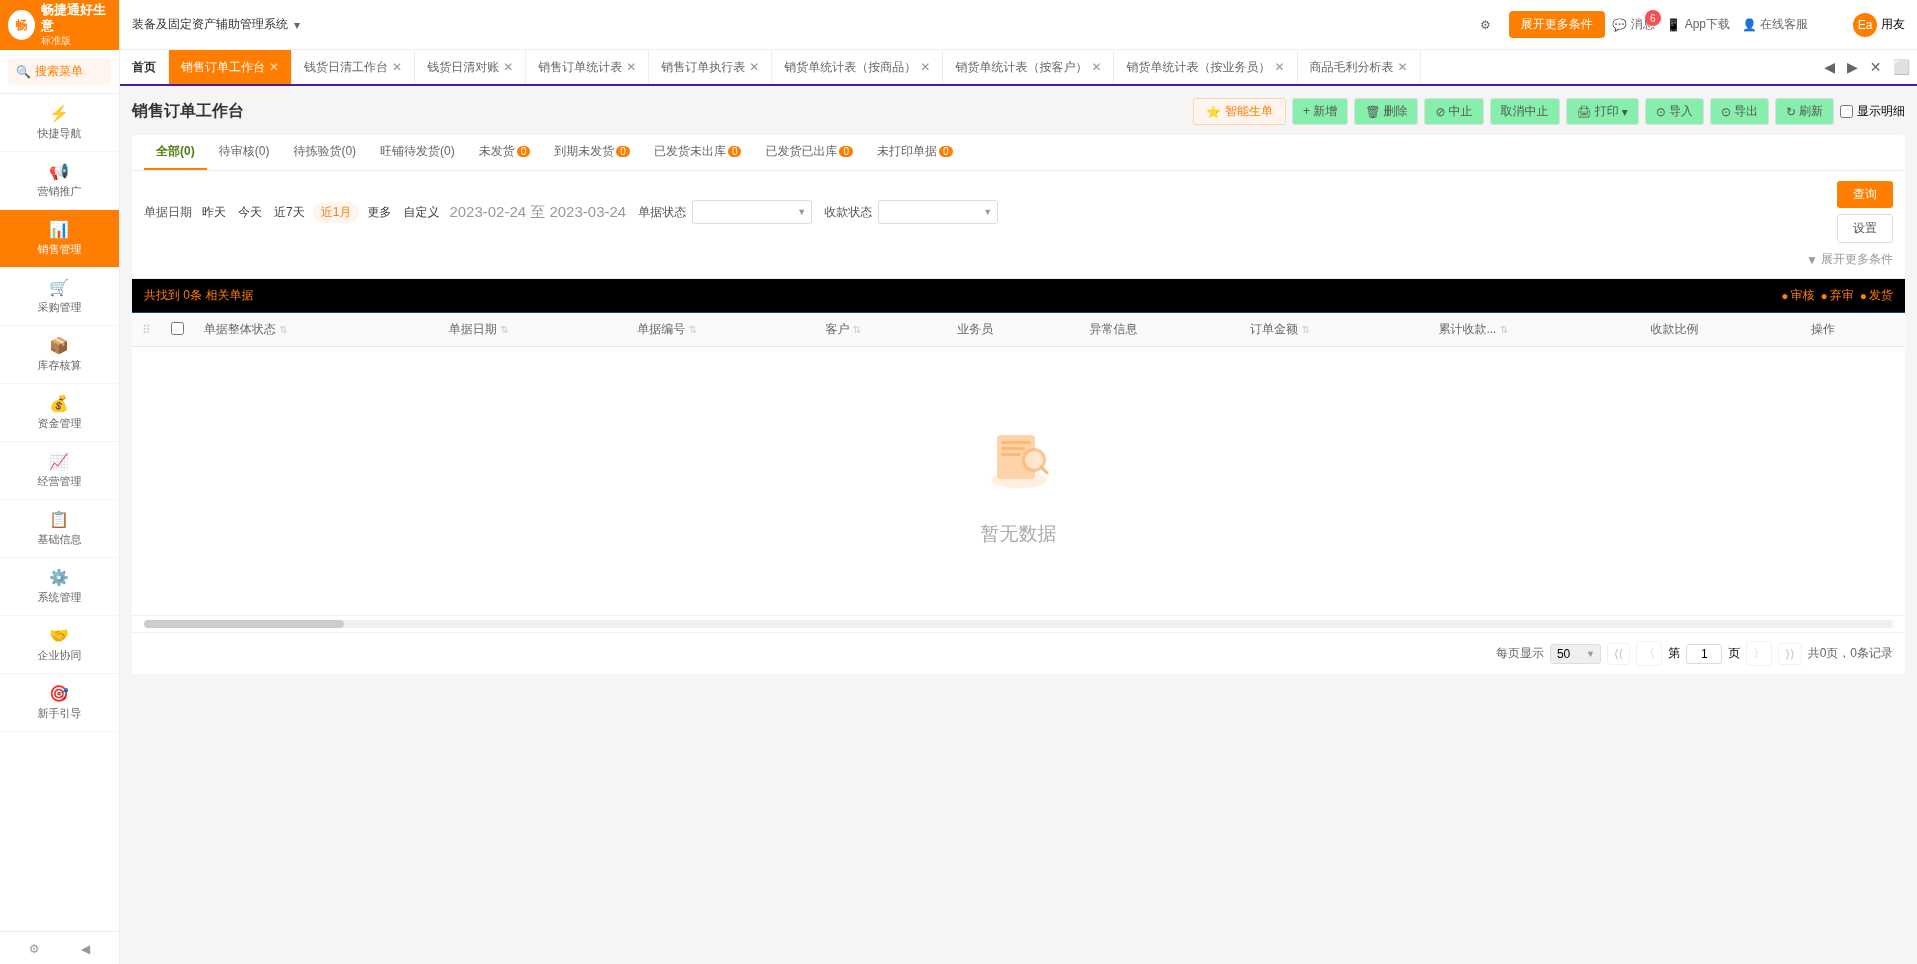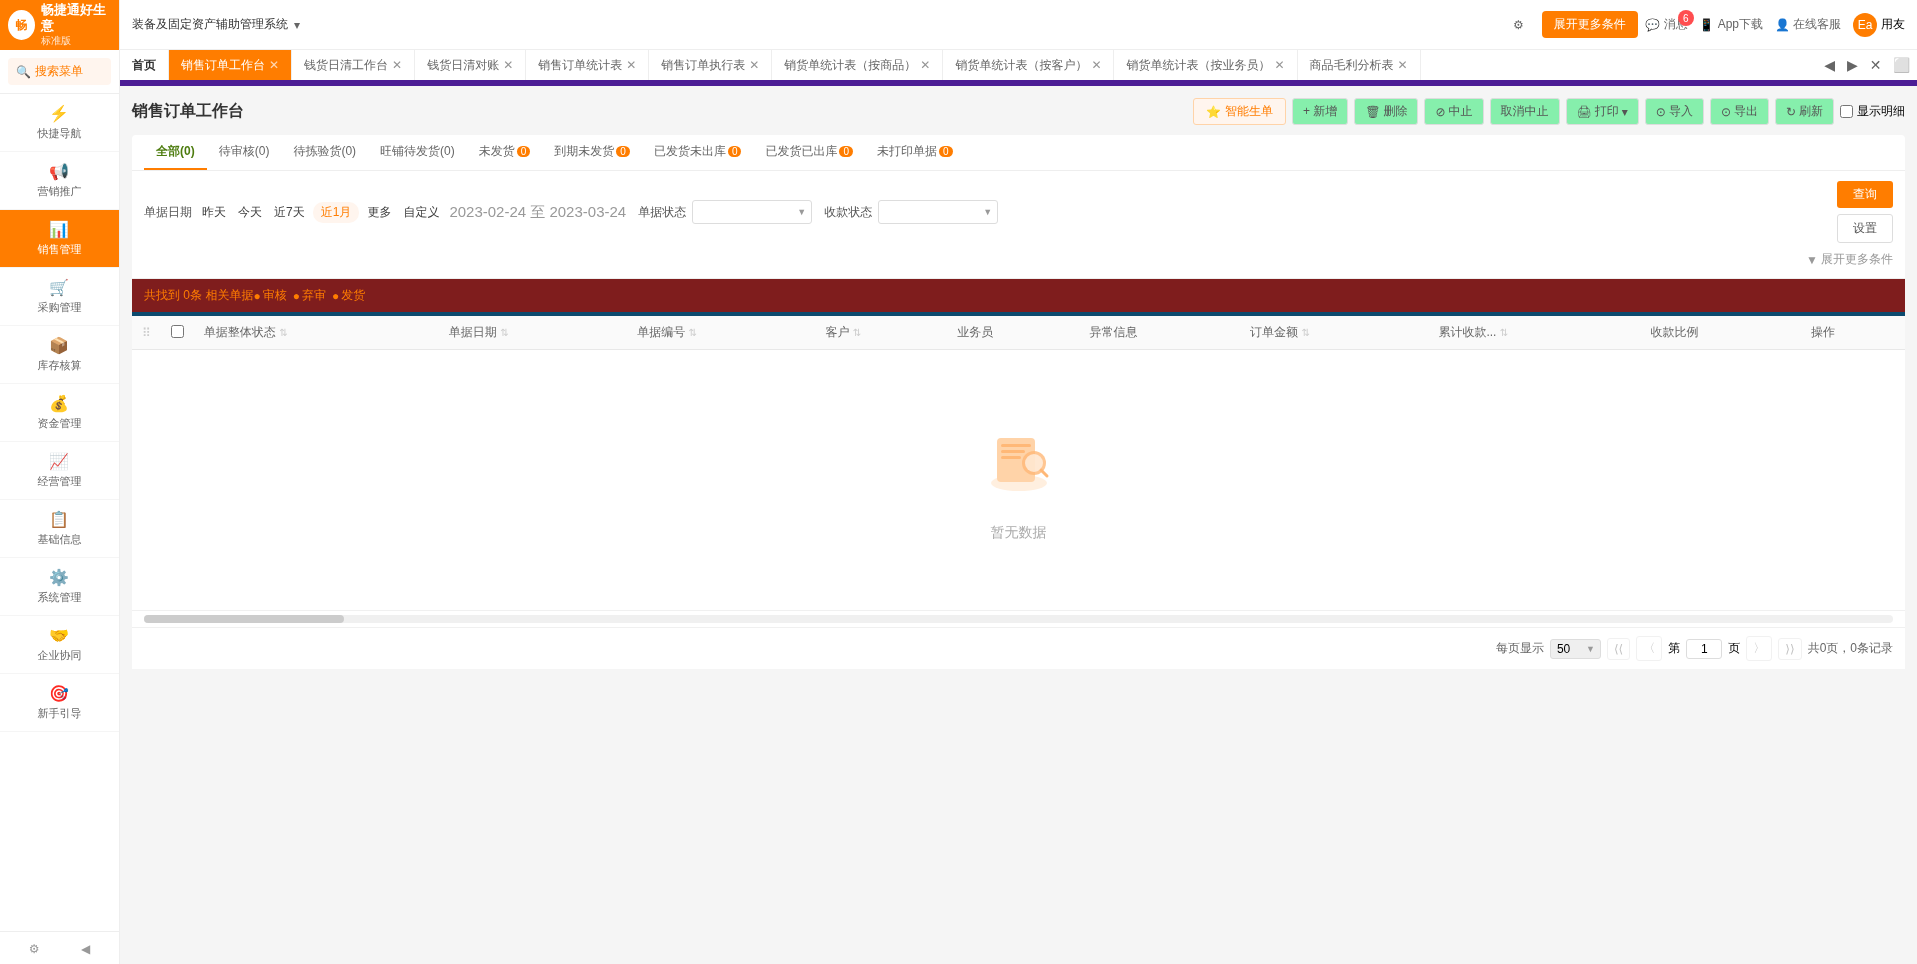--- a/index.html
+++ b/index.html
@@ -25,25 +25,25 @@
     .main { flex: 1; display: flex; flex-direction: column; overflow: hidden; }
 
     
     .top-header { height: 50px; background: #fff; display: flex; align-items: center; padding: 0 12px; border-bottom: 1px solid #eee; gap: 8px; }
     .system-title { flex: 1; font-size: 13px; color: #333; display: flex; align-items: center; gap: 6px; }
     .system-dropdown { background: none; border: none; cursor: pointer; color: #666; }
     .header-actions { display: flex; align-items: center; gap: 12px; }
     .industry-btn { background: #ff7d00; color: #fff; border: none; border-radius: 4px; padding: 5px 12px; cursor: pointer; font-size: 12px; }
     .header-icon-btn { background: none; border: none; cursor: pointer; color: #666; display: flex; align-items: center; gap: 3px; font-size: 12px; position: relative; }
     .badge { background: #ff4d4f; color: #fff; border-radius: 50%; width: 16px; height: 16px; font-size: 10px; display: flex; align-items: center; justify-content: center; position: absolute; top: -6px; right: -6px; }
-    .user-info { display: flex; align-items: center; gap: 4px; cursor: pointer; }
+    .user-info { display: flex; align-items: center; gap: 4px; cursor: pointer; margin-left: 33px; }
     .user-avatar { width: 24px; height: 24px; background: #ff7d00; border-radius: 50%; display: flex; align-items: center; justify-content: center; color: #fff; font-size: 11px; }
 
     
-    .tab-bar { background: #fff; display: flex; align-items: center; border-bottom: 6px solid #4c1d95; overflow: hidden; height: 36px; }
+    .tab-bar { background: #fff; display: flex; align-items: center; border-bottom: 2px solid #4c1d95; overflow: hidden; height: 36px; }
     .tab-item { padding: 0 12px; height: 36px; display: flex; align-items: center; gap: 4px; cursor: pointer; color: #666; white-space: nowrap; border-right: 1px solid #eee; font-size: 12px; flex-shrink: 0; }
     .tab-item.active { background: #ff7d00; color: #fff; }
     .tab-item.home { color: #333; font-weight: bold; }
     .tab-close { background: none; border: none; cursor: pointer; color: inherit; font-size: 12px; opacity: 0.7; }
     .tab-more { margin-left: auto; display: flex; align-items: center; }
     .tab-nav-btn { background: none; border: none; cursor: pointer; color: #666; padding: 0 6px; height: 36px; font-size: 14px; }
 
     
     .content { flex: 1; overflow: auto; background: #f5f5f5; }
     .content-inner { padding: 12px; }
@@ -72,37 +72,37 @@
     .date-btn.active { color: #ff7d00; background: #fff5ee; border-radius: 10px; padding: 2px 8px; }
     .date-range { color: #999; font-size: 15px; }
     .status-select { border: 1px solid #ddd; border-radius: 3px; padding: 4px 20px 4px 8px; background: #fff; cursor: pointer; min-width: 120px; appearance: none; }
     .select-wrap { position: relative; display: inline-block; }
     .select-wrap::after { content: '▼'; position: absolute; right: 6px; top: 50%; transform: translateY(-50%); font-size: 9px; color: #999; pointer-events: none; }
     .expand-btn { background: none; border: none; cursor: pointer; color: #999; display: flex; align-items: center; gap: 3px; margin-left: auto; }
     .search-btn { background: #ff7d00; color: #fff; border: none; border-radius: 3px; padding: 5px 16px; cursor: pointer; }
     .set-btn { background: #fff; color: #555; border: 1px solid #ddd; border-radius: 3px; padding: 5px 12px; cursor: pointer; }
 
     
-    .count-row { display: flex; align-items: center; justify-content: flex-start; padding: 8px 12px; background: #7f1d1d; border-bottom: 4px solid #0c4a6e; }
+    .count-row { display: flex; align-items: center; justify-content: space-between; padding: 8px 12px; background: #000000; border-bottom: 1px solid #0c4a6e; }
     .count-text { color: #666; font-size: 12px; }
     .count-text span { color: #ff7d00; }
     .quick-actions { display: flex; align-items: center; gap: 6px; }
     .quick-btn { background: none; border: none; cursor: pointer; color: #ff7d00; display: flex; align-items: center; gap: 2px; font-size: 12px; }
 
     
     .table-container { background: #fff; overflow-x: auto; }
     table { width: 100%; border-collapse: collapse; }
     th, td { padding: 8px 10px; text-align: left; border-bottom: 1px solid #f0f0f0; white-space: nowrap; font-size: 12px; }
     th { background: #fafafa; color: #666; font-weight: normal; border-bottom: 1px solid #e8e8e8; }
     th .sort-icon { color: #ccc; font-size: 10px; }
     .checkbox-col { width: 32px; text-align: center; }
     .drag-col { width: 20px; color: #ccc; text-align: center; }
     .empty-state { text-align: center; padding: 60px 20px; color: #999; }
     .empty-icon { font-size: 60px; color: #ffd3a8; margin-bottom: 12px; }
-    .empty-text { color: #aaa; font-size: 14px; }
+    .empty-text { color: #aaa; font-size: 19px; }
 
     
     .pagination { background: #fff; display: flex; align-items: center; justify-content: flex-end; padding: 8px 12px; gap: 6px; border-top: 1px solid #f0f0f0; }
     .page-size-label { color: #666; }
     .page-size-select { border: 1px solid #ddd; border-radius: 3px; padding: 2px 22px 2px 6px; appearance: none; cursor: pointer; }
     .page-btn { border: 1px solid #ddd; background: #fff; padding: 3px 6px; cursor: pointer; border-radius: 3px; color: #666; }
     .page-btn:disabled { opacity: 0.4; cursor: default; }
     .page-input { border: 1px solid #ddd; border-radius: 3px; padding: 2px 4px; width: 36px; text-align: center; }
     .page-info { color: #666; }
 

